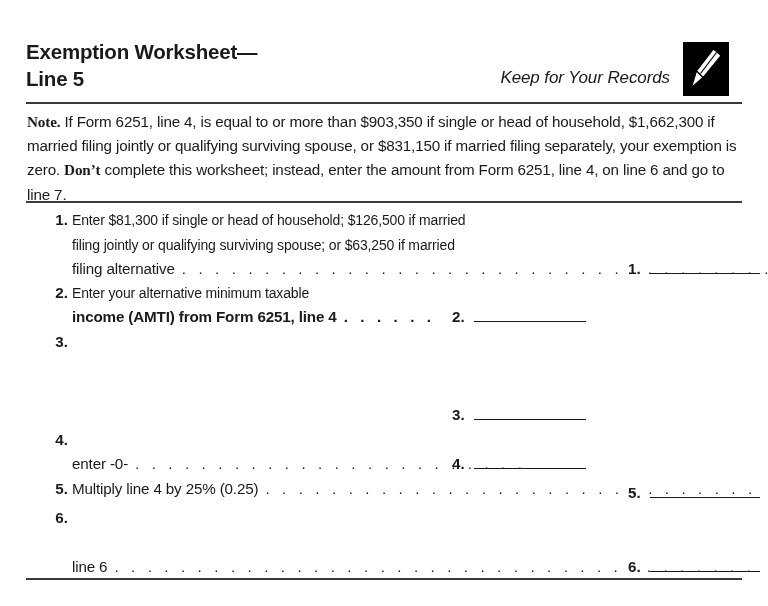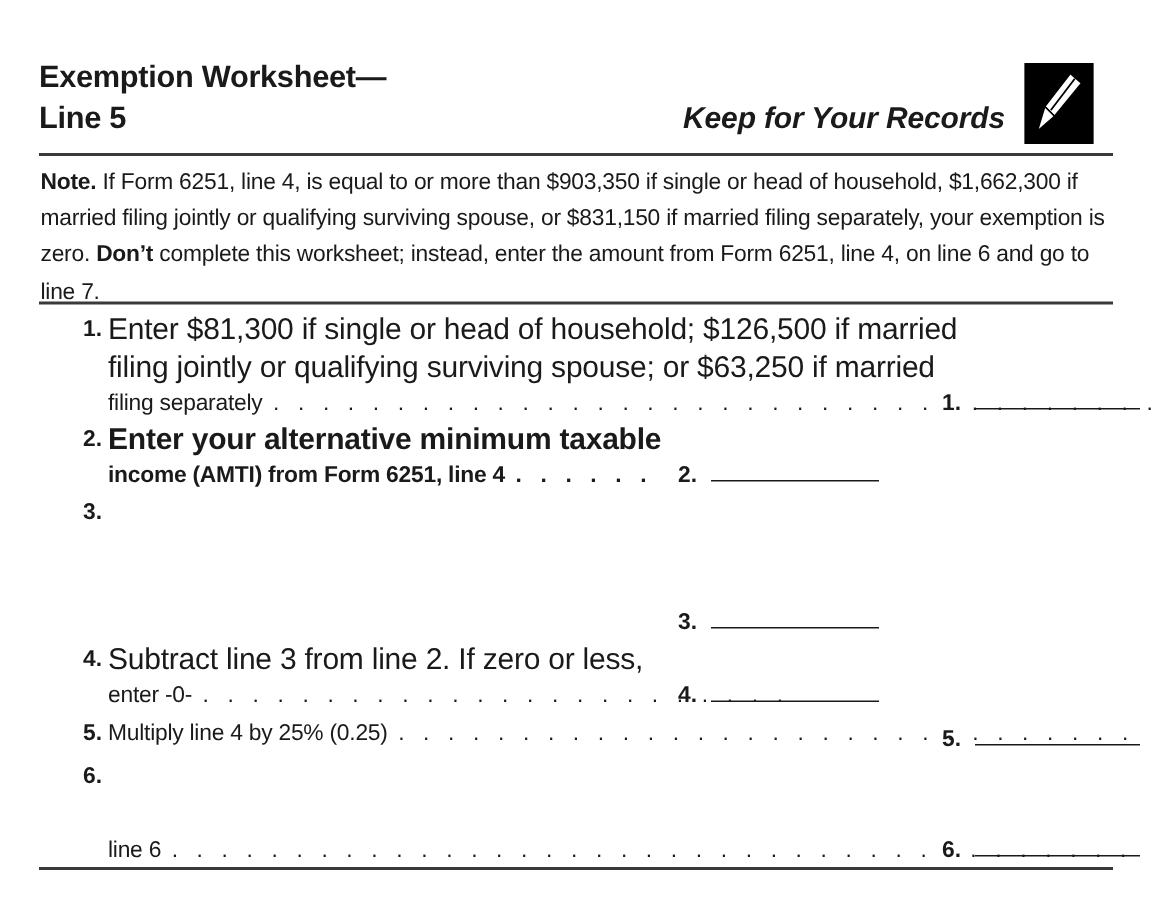--- a/index.html
+++ b/index.html
@@ -39,23 +39,23 @@
     font-size: 20.5px;
     font-weight: bold;
     line-height: 27px;
     letter-spacing: -0.2px;
     white-space: pre-line;
   }
   .keep-records {
     position: absolute;
     right: 72px;
     top: 30px;
-    font-size: 20px;
+    font-size: 17px;
     font-style: italic;
-    font-weight: bold;
+    font-weight: normal;
     letter-spacing: -0.1px;
     white-space: nowrap;
   }
   .records-icon {
     position: absolute;
     right: 13px;
     top: 4px;
     width: 46px;
     height: 54px;
     background: #000000;
@@ -76,21 +76,21 @@
   
   .note {
     position: absolute;
     left: 27px;
     top: 106px;
     width: 712px;
     font-size: 15.2px;
     line-height: 24.2px;
     letter-spacing: -0.15px;
   }
-  .note b { font-weight: bold; }
+  .note b { font-weight: bold; font-family: Liberation Serif, serif; }
 
   
   .lines {
     position: absolute;
     left: 0;
     top: 204px;
     width: 768px;
   }
   .line-row {
     position: relative;
@@ -103,21 +103,21 @@
     width: 21px;
     text-align: right;
     font-size: 15.2px;
     font-weight: bold;
     line-height: 24.5px;
   }
   .body-text {
     position: absolute;
     left: 72px;
     top: 0;
-    font-size: 20px;
+    font-size: 14px;
     line-height: 24.5px;
     letter-spacing: -0.15px;
     white-space: pre-line;
   }
   
   .leader-line {
     position: absolute;
     left: 72px;
     font-size: 15.2px;
     line-height: 24.5px;
@@ -186,48 +186,47 @@
 
   <div class="rule r-note"></div>
 
   <div class="lines">
 
     <div class="line-row" style="height:73px;">
       <div class="num">1.</div>
       <div class="body-text" style="top:0;">Enter $81,300 if single or head of household; $126,500 if married
 filing jointly or qualifying surviving spouse; or $63,250 if married</div>
       <div class="leader-line" style="top:49px;">
-        <span>filing separately</span><span class="leader-dots">. . . . . . . . . . . . . . . . . . . . . . . . . . . . . . . . . . . .</span>
+        <span>filing alternative</span><span class="leader-dots">. . . . . . . . . . . . . . . . . . . . . . . . . . . . . . . . . . . .</span>
       </div>
       <div class="answer col-right" style="top:49px;">
         <span class="a-num">1.</span><span class="a-rule"></span>
       </div>
     </div>
 
     <div class="line-row" style="height:49px;">
       <div class="num">2.</div>
-      <div class="body-text" style="top:0;font-weight:bold;">Enter your alternative minimum taxable</div>
+      <div class="body-text" style="top:0;">Enter your alternative minimum taxable</div>
       <div class="leader-line" style="top:24px;font-weight:bold;">
         <span>income (AMTI) from Form 6251, line 4</span><span class="leader-dots">. . . . . .</span>
       </div>
       <div class="answer col-mid" style="top:24px;">
         <span class="a-num">2.</span><span class="a-rule"></span>
       </div>
     </div>
 
     <div class="line-row" style="height:98px;">
       <div class="num">3.</div>
       <div class="answer col-mid" style="top:73px;">
         <span class="a-num">3.</span><span class="a-rule"></span>
       </div>
     </div>
 
     <div class="line-row" style="height:49px;">
       <div class="num">4.</div>
-      <div class="body-text" style="top:0;">Subtract line 3 from line 2. If zero or less,</div>
       <div class="leader-line" style="top:24px;">
         <span>enter -0-</span><span class="leader-dots">. . . . . . . . . . . . . . . . . . . . . . . .</span>
       </div>
       <div class="answer col-mid" style="top:24px;">
         <span class="a-num">4.</span><span class="a-rule"></span>
       </div>
     </div>
 
     <div class="line-row" style="height:29px;">
       <div class="num">5.</div>

